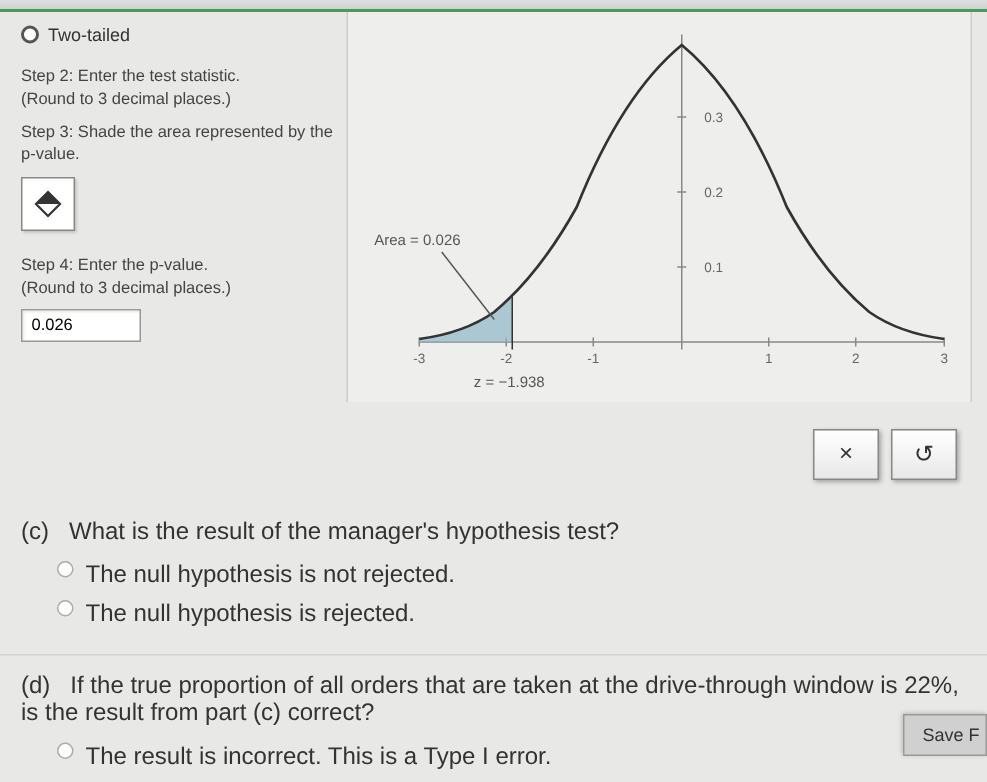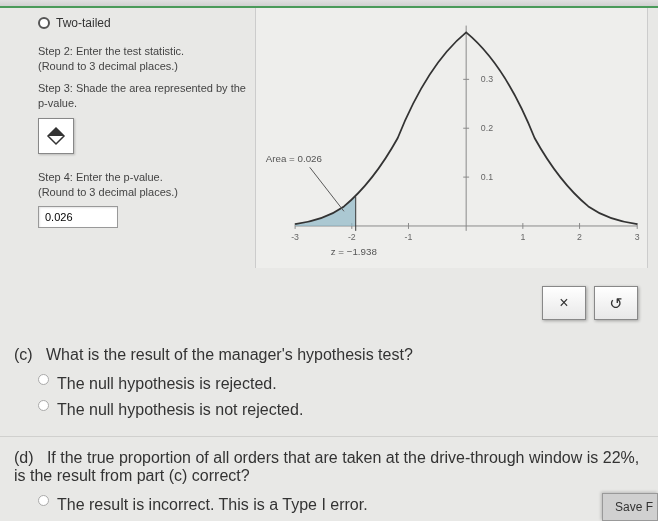--- a/index.html
+++ b/index.html
@@ -17,21 +17,20 @@
       background: linear-gradient(to bottom, #e0e0e0, #d0d0d0);
       border-bottom: 2px solid #4a9a5a;
       height: 8px;
     }
     .content {
       padding: 0 10px;
     }
     .upper-section {
       display: flex;
       gap: 1px;
-      margin-left: 24px;
     }
     .left-panel {
       width: 220px;
       padding: 8px 4px;
     }
     .radio-row {
       display: flex;
       align-items: center;
       gap: 6px;
       margin-bottom: 14px;
@@ -122,21 +121,21 @@
       width: 11px;
       height: 11px;
       border: 1px solid #aaa;
       border-radius: 50%;
       background: #fff;
       margin-top: 2px;
       flex-shrink: 0;
     }
     .save-btn {
       position: absolute;
-      bottom: 0;
+      bottom: 17px;
       right: 0;
       background: #d0d0d0;
       border: 1px solid #999;
       padding: 6px 4px 6px 12px;
       font-size: 12px;
       box-shadow: -1px -1px 3px rgba(0,0,0,0.2);
     }
     .hr-line {
       border: none;
       border-top: 1px solid #d0d0ce;
@@ -225,25 +224,25 @@
   </div>
 </div>
 
 <div class="question">
   <div class="question-label">
     <span>(c)</span>&nbsp;&nbsp;
     <span>What is the result of the manager's hypothesis test?</span>
   </div>
   <div class="option-row">
     <div class="option-radio"></div>
-    <span>The null hypothesis is rejected.</span>
+    <span>The null hypothesis is not rejected.</span>
   </div>
   <div class="option-row">
     <div class="option-radio"></div>
-    <span>The null hypothesis is not rejected.</span>
+    <span>The null hypothesis is rejected.</span>
   </div>
 </div>
 
 <hr class="hr-line">
 
 <div class="question">
   <div class="question-label">
     <span>(d)</span>&nbsp;&nbsp;
     <span>If the true proportion of all orders that are taken at the drive-through window is 22%, is the result from part (c) correct?</span>
   </div>

